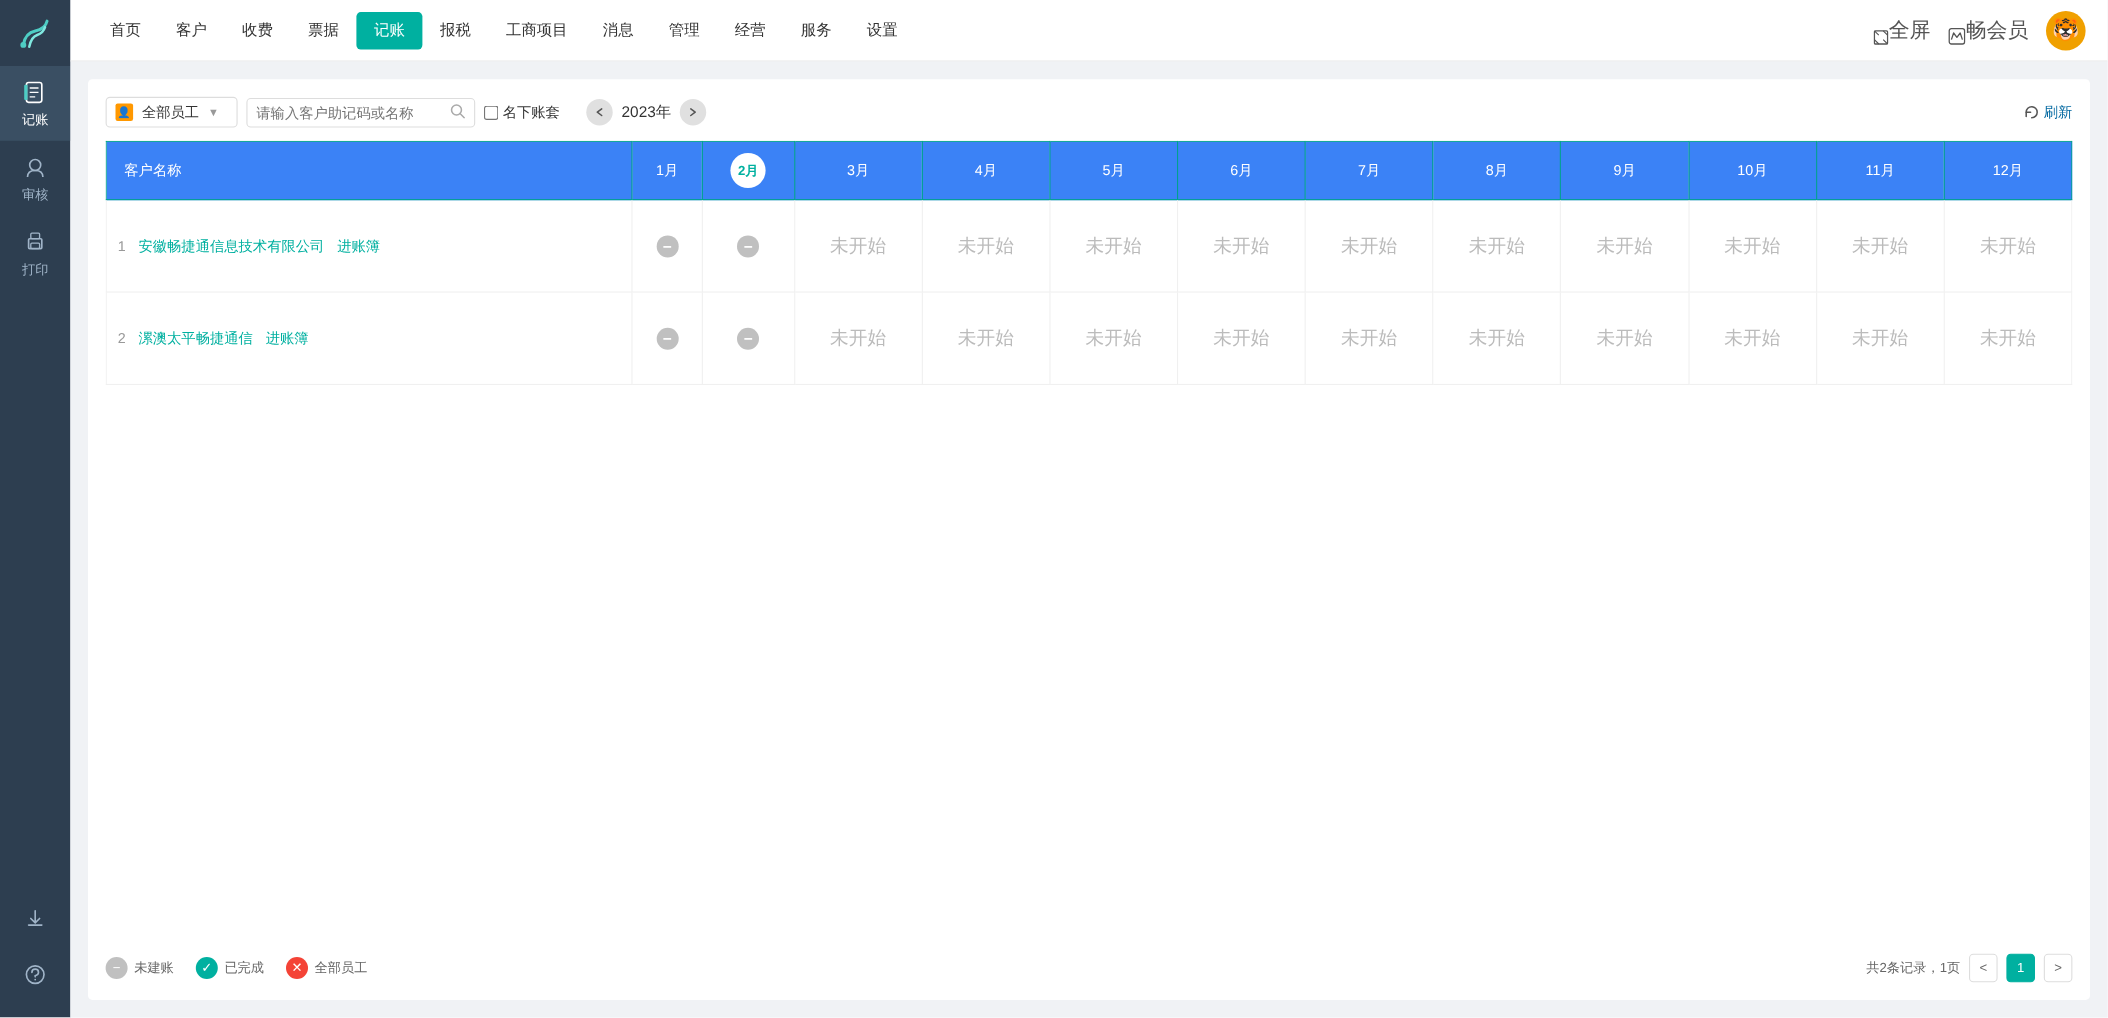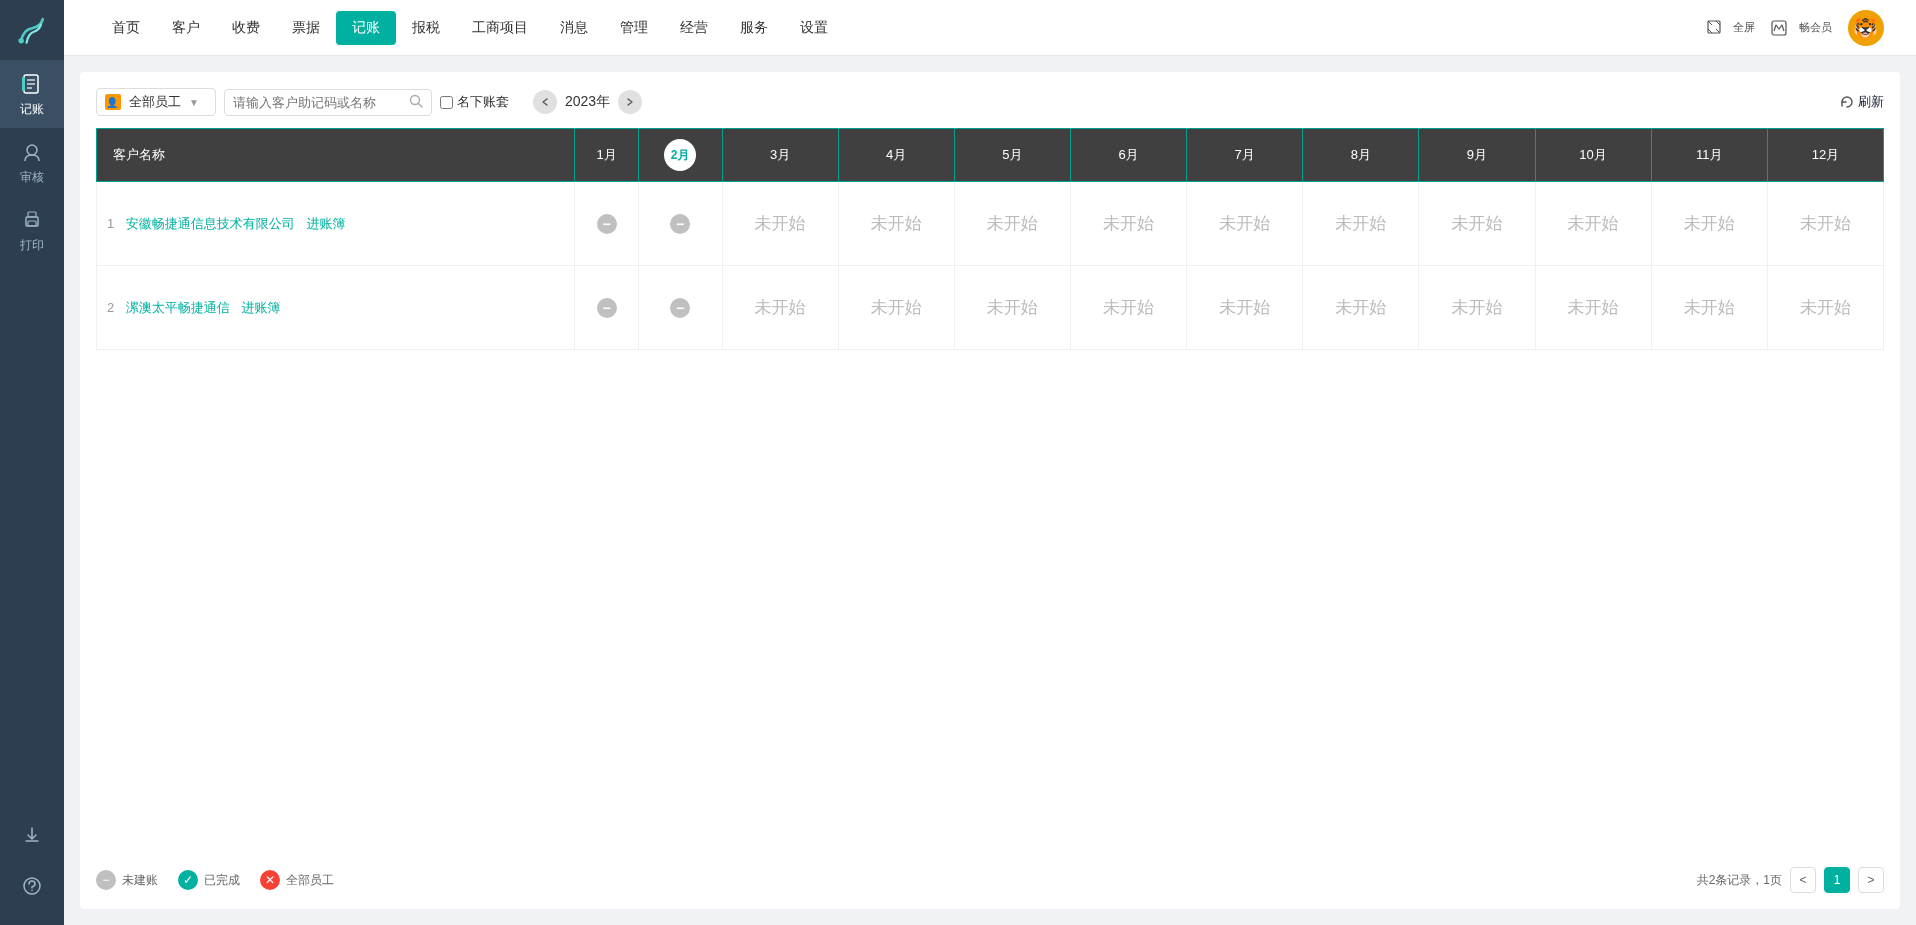--- a/index.html
+++ b/index.html
@@ -59,21 +59,21 @@
       display: flex;
       flex-direction: column;
     }
 
     
     .top-nav {
       height: 56px;
       background: #fff;
       display: flex;
       align-items: center;
-      padding: 0 32px;
+      padding: 0 20px;
       border-bottom: 1px solid #e8e8e8;
       flex-shrink: 0;
     }
     .top-nav-item {
       padding: 0 16px;
       height: 56px;
       display: flex;
       align-items: center;
       cursor: pointer;
       color: #333;
@@ -89,25 +89,25 @@
     }
     .top-nav-right {
       margin-left: auto;
       display: flex;
       align-items: center;
       gap: 16px;
     }
     .top-nav-right .btn-fullscreen,
     .top-nav-right .btn-vip {
       display: flex;
-      align-items: flex-start;
-      gap: 12px;
+      align-items: flex-end;
+      gap: 0;
       cursor: pointer;
       color: #555;
-      font-size: 11px;
+      font-size: 19px;
     }
     .avatar-img {
       width: 36px;
       height: 36px;
       border-radius: 50%;
       background: #f0a000;
       display: flex;
       align-items: center;
       justify-content: center;
       font-size: 20px;
@@ -213,36 +213,36 @@
     .year-label {
       font-size: 14px;
       font-weight: 500;
     }
     .refresh-btn {
       margin-left: auto;
       display: flex;
       align-items: center;
       gap: 4px;
       cursor: pointer;
-      color: #0f172a;
+      color: #0369a1;
       font-size: 13px;
     }
 
     
     .table-wrapper {
       overflow-x: auto;
       flex: 1;
     }
     table {
       width: 100%;
       border-collapse: collapse;
       min-width: 1400px;
     }
     thead tr th {
-      background: #404040;
+      background: #3b82f6;
       color: #fff;
       padding: 10px 8px;
       text-align: center;
       font-weight: 500;
       font-size: 13px;
       border: 1px solid #00a090;
       white-space: nowrap;
     }
     thead tr th:first-child {
       text-align: left;

